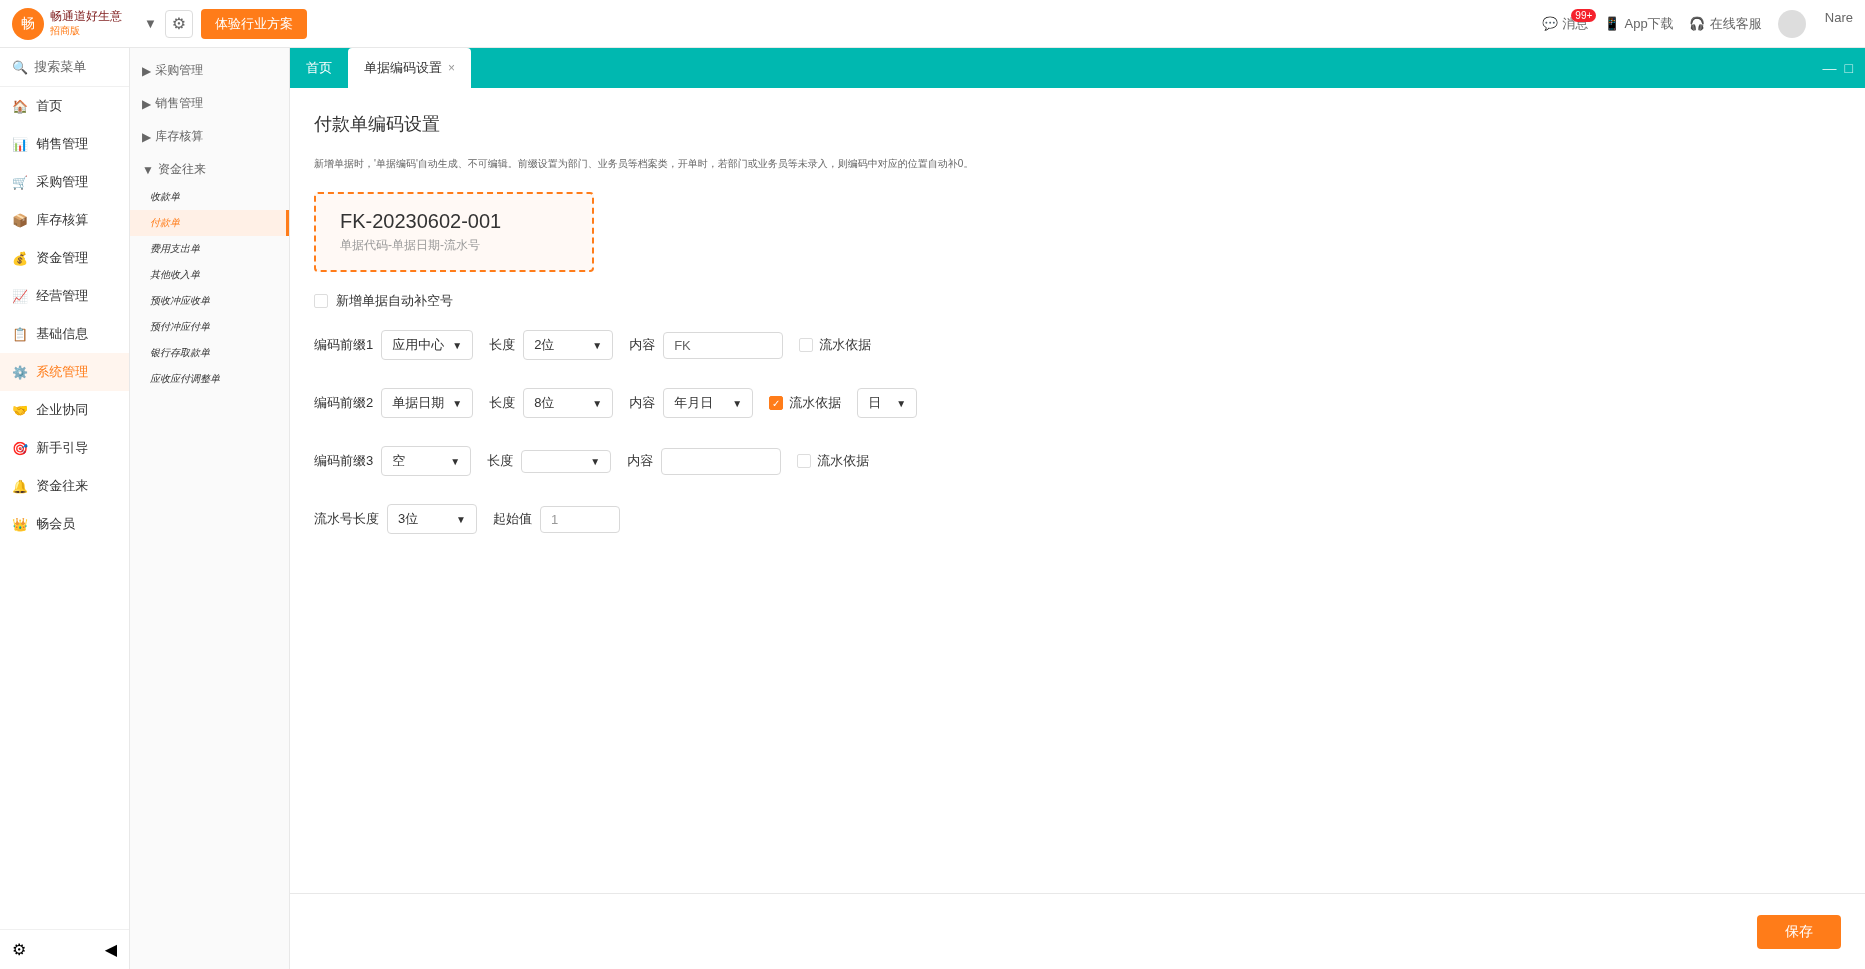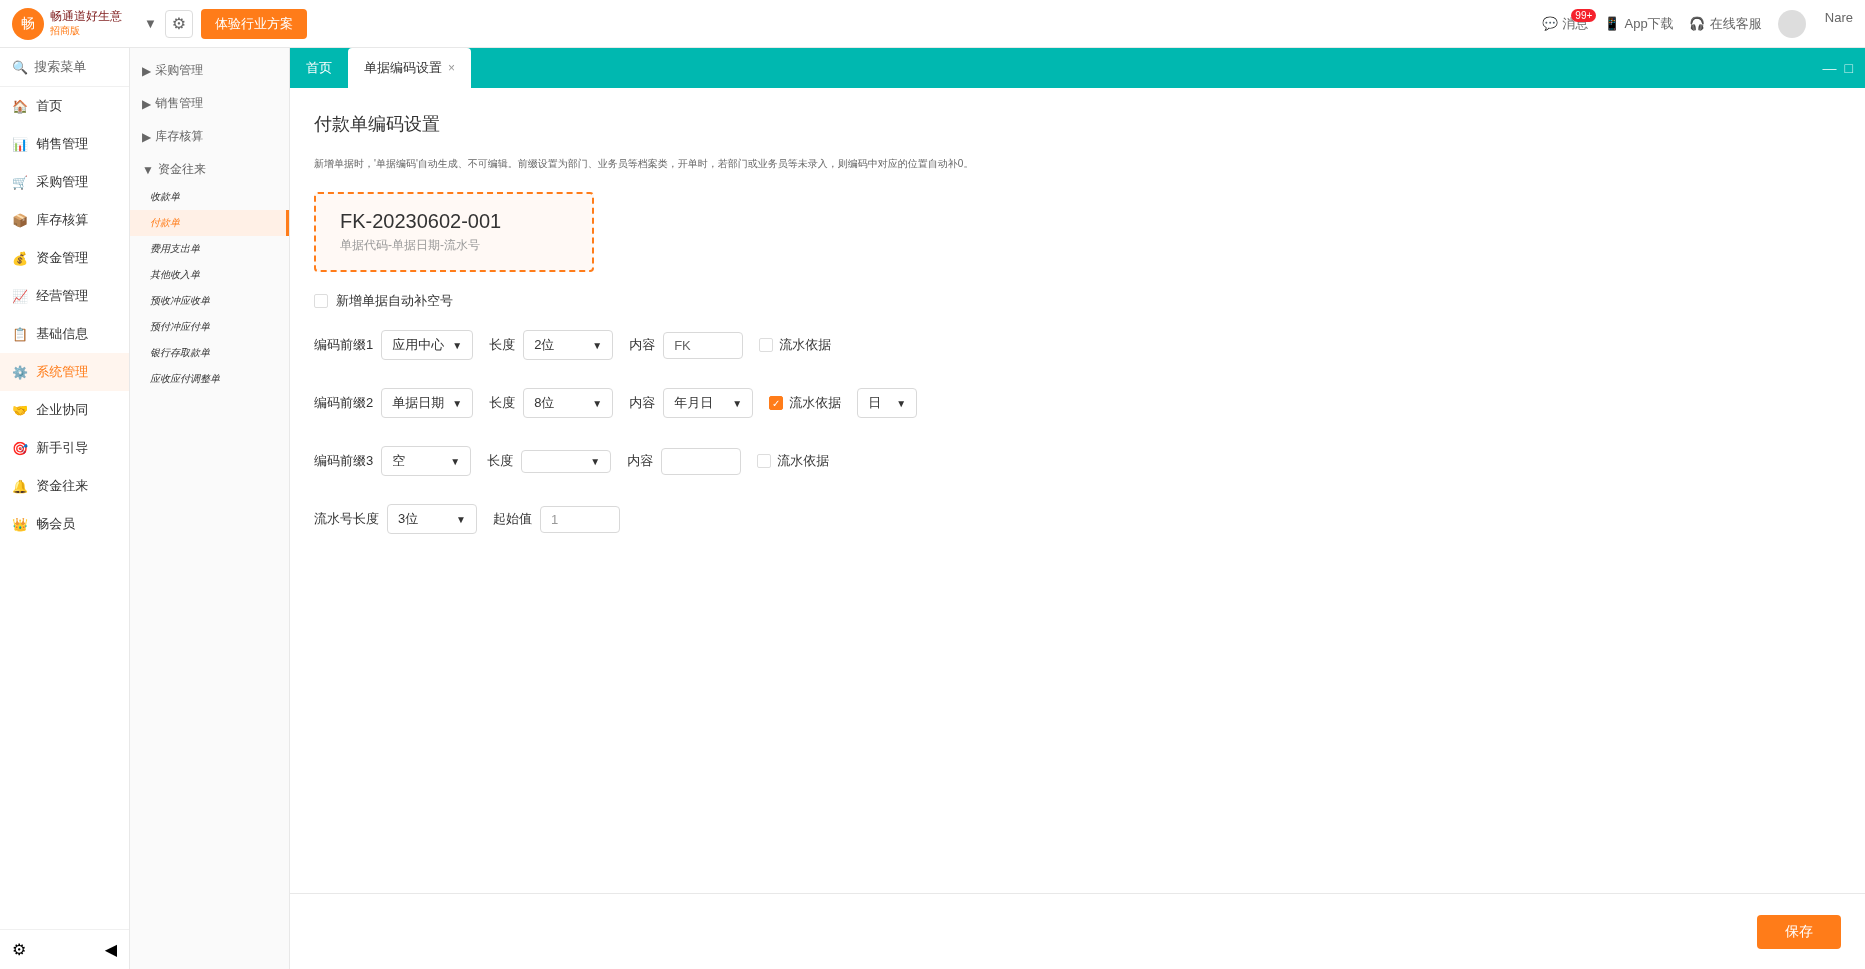--- a/index.html
+++ b/index.html
@@ -335,21 +335,21 @@
     }
     .form-input {
       border: 1px solid #d9d9d9;
       border-radius: 4px;
       padding: 5px 10px;
       font-size: 13px;
       color: #999;
       background: #fff;
       width: 60px;
     }
-    .form-input.content-input { width: 80px; color: #666; }
+    .form-input.content-input { width: 120px; color: #666; }
     .check-item {
       display: flex;
       align-items: center;
       gap: 6px;
       font-size: 13px;
       color: #333;
     }
     .check-box {
       width: 14px; height: 14px;
       border: 1px solid #ddd;

